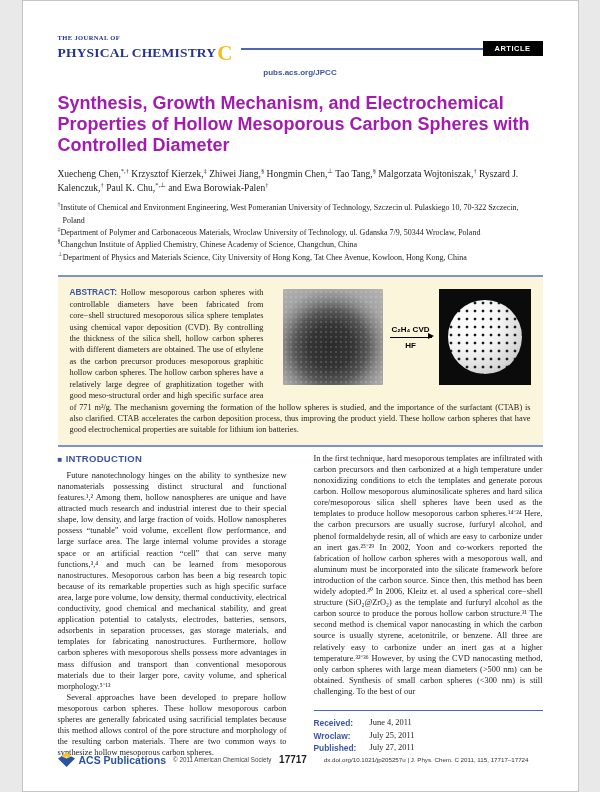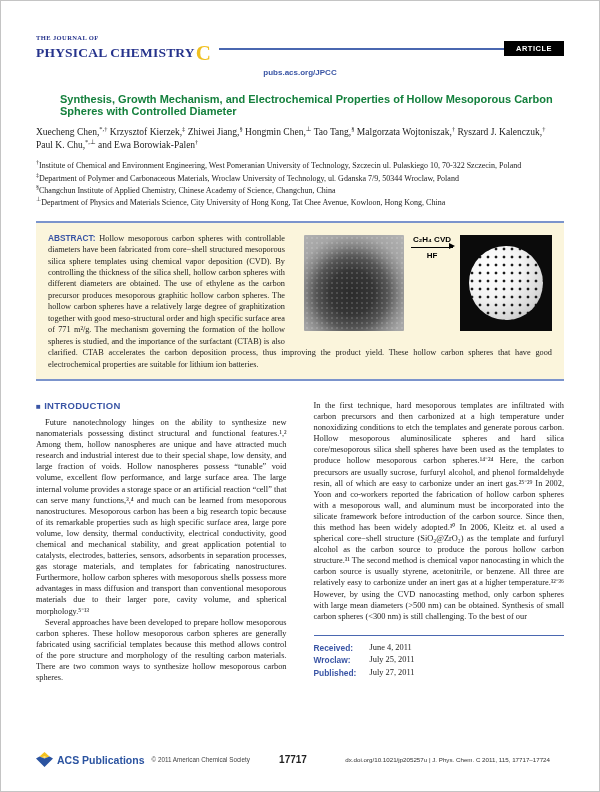--- a/index.html
+++ b/index.html
@@ -1,66 +1,66 @@
 <!DOCTYPE html>
 <html><head>
 <meta charset="utf-8">
 <style>
   html,body{margin:0;padding:0;background:#e9e9e9;}
   .page{
-    width:600px;height:792px;margin:0 auto;background:#ffffff;
+    width:557px;height:792px;margin:0 auto;background:#ffffff;
     border:1px solid #c4c4c4;box-sizing:border-box;
     padding:34px 35px 10px 35px;position:relative;
     font-family:"Liberation Serif",serif;color:#1c1c1c;overflow:hidden;
   }
   
   .header{display:flex;align-items:flex-start;}
   .logo{white-space:nowrap;}
   .logo-top{font-family:"Liberation Serif",serif;font-weight:bold;font-size:6.5px;color:#26338C;letter-spacing:.4px;line-height:1;}
   .logo-main{font-family:"Liberation Serif",serif;font-weight:bold;font-size:13.5px;color:#26338C;letter-spacing:.2px;line-height:1.05;}
   .logo-c{font-size:21px;color:#F0C020;vertical-align:-3px;margin-left:1px;}
   .rule-wrap{flex:1;position:relative;height:24px;margin-left:8px;}
   .rule{position:absolute;left:0;right:0;top:13px;height:1.5px;background:#4A67B0;}
   .badge{position:absolute;right:0;top:6px;background:#000000;color:#ffffff;
     font-family:"Liberation Sans",sans-serif;font-weight:bold;font-size:7.5px;
     padding:3px 12px;letter-spacing:.5px;}
   .site-url{text-align:center;margin-top:4px;color:#3A55A5;
     font-family:"Liberation Sans",sans-serif;font-weight:bold;font-size:8px;}
   
   .title{margin-top:16px;font-family:"Liberation Sans",sans-serif;font-weight:bold;
-    font-size:11px;line-height:1.17;color:#15803d;max-width:532px;margin-left:24px;}
+    font-size:18px;line-height:1.17;color:#a21caf;max-width:532px;}
   .authors{margin-top:7px;font-size:9.5px;line-height:1.45;}
   .authors sup{font-size:6.5px;}
   .affiliations{margin-top:7px;font-size:8px;line-height:1.55;}
   .affiliation{padding-left:5px;text-indent:-5px;}
   .affiliation sup{font-size:6px;}
   
   .abstract-box{margin-top:11px;background:#FBF5DC;border-top:2px solid #7B94CC;
     border-bottom:2px solid #7B94CC;padding:10px 12px 9px 12px;}
   .abstract-box p{margin:0;font-size:8.3px;line-height:1.38;text-align:justify;}
   .abs-label{color:#3A55A5;font-weight:bold;font-family:"Liberation Sans",sans-serif;font-size:8.3px;}
-  .abstract-figure{float:right;margin:2px 0 6px 19px;display:flex;align-items:flex-start;background:#FBF5DC;}
+  .abstract-figure{float:right;margin:2px 0 6px 19px;display:flex;align-items:center;background:#FBF5DC;}
   .tem-img{width:100px;height:96px;border-radius:1px;
     background:
       radial-gradient(circle at 3px 3px, rgba(255,255,255,.14) 1px, transparent 1.4px),
       radial-gradient(circle at 48% 60%, #2b2b2b 0%, #353535 28%, #555555 46%, #8a8a8a 62%, #a5a5a5 74%, #b4b4b4 100%);
     background-size:5px 5px,100% 100%;}
   .reaction{width:56px;text-align:center;font-family:"Liberation Sans",sans-serif;
     font-weight:bold;font-size:8px;color:#000;}
   .arrow{width:42px;height:0;border-top:1.5px solid #000;position:relative;margin:3px auto;}
   .arrow::after{content:'';position:absolute;right:-2px;top:-4.5px;
     border-left:6px solid #000;border-top:3.5px solid transparent;border-bottom:3.5px solid transparent;}
   .hollow-img{width:92px;height:96px;background:#0b0b0b;display:flex;align-items:center;justify-content:center;}
   .sphere{width:74px;height:74px;border-radius:50%;
     background-image:
       radial-gradient(circle at 3px 3px, #1a1a1a 1.2px, transparent 1.7px),
       radial-gradient(circle at 32% 30%, #ffffff 0%, #f4f4f4 40%, #d6d6d6 72%, #a8a8a8 100%);
     background-size:8px 8px,100% 100%;}
   
-  .columns{display:flex;gap:27px;margin-top:19px;justify-content:space-between;}
+  .columns{display:flex;gap:27px;margin-top:6px;justify-content:space-between;}
   .col{flex:1;min-width:0;}
   .section-heading{font-family:"Liberation Sans",sans-serif;font-weight:bold;
     font-size:9.5px;color:#3A55A5;letter-spacing:.3px;margin-bottom:6px;}
   .section-heading .sq{font-size:8px;margin-right:3px;}
   .body-p{margin:0;font-size:8.35px;line-height:1.33;text-align:justify;}
   .indent{text-indent:9px;}
   .body-p + .body-p{margin-top:0;}
   
   .dates{margin-top:13px;border-top:1.5px solid #4A67B0;padding-top:6px;}
   .dates-row{display:flex;font-size:8.4px;line-height:1.5;}

